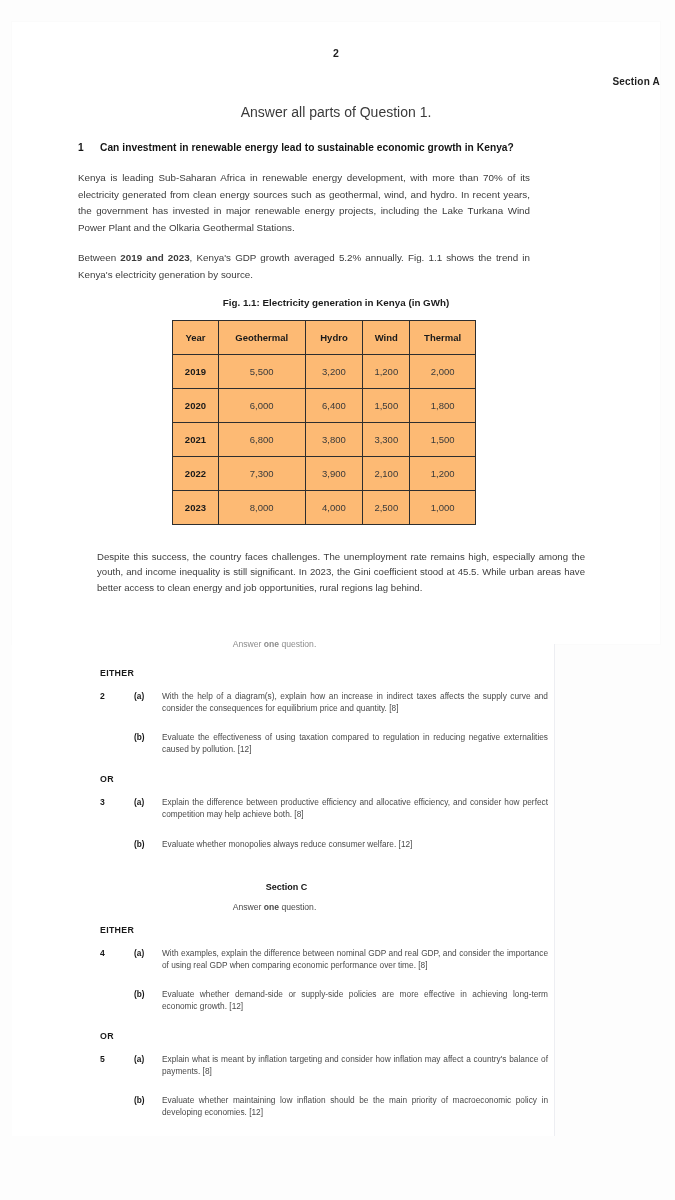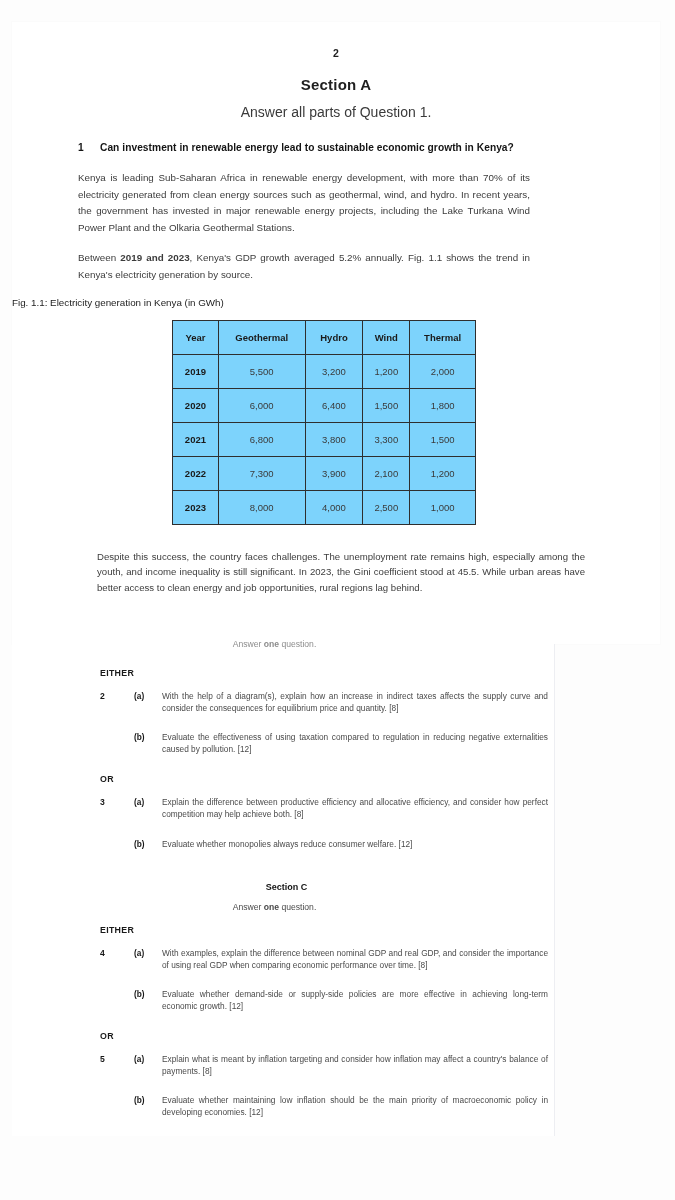--- a/index.html
+++ b/index.html
@@ -50,22 +50,22 @@
     position: absolute;
     top: 25px; left: 0; right: 0;
     text-align: center;
     font-size: 10.5px;
     font-weight: bold;
     color: #1f1f1f;
   }
   .sec-a-head {
     position: absolute;
     top: 54px; left: 0; right: 0;
-    text-align: center;
-    font-size: 15px;
+    text-align: right;
+    font-size: 10px;
     font-weight: bold;
     color: #1f1f1f;
     letter-spacing: .2px;
   }
   .sec-a-sub {
     position: absolute;
     top: 82px; left: 0; right: 0;
     text-align: center;
     font-size: 14px;
     color: #3a3a3a;
@@ -96,33 +96,34 @@
     color: #3b3b3b;
     text-align: justify;
   }
   #para-1 { top: 148px; }
   #para-2 { top: 228px; }
 
   .fig-cap {
     position: absolute;
     top: 275px;
     left: 0; right: 0;
+    text-align: center;
     font-size: 9.8px;
-    font-weight: normal;
+    font-weight: bold;
     color: #1c1c1c;
   }
 
   
   table.gen {
     position: absolute;
     top: 298px;
     left: 160px;
     width: 304px;
     border-collapse: collapse;
-    background: #7dd3fc;
+    background: #fdba74;
   }
   table.gen th, table.gen td {
     border: 1.4px solid #2e2e2e;
     font-size: 9.5px;
     height: 33px;
     text-align: center;
     color: #3a3a3a;
     padding: 0 2px;
   }
   table.gen th {

